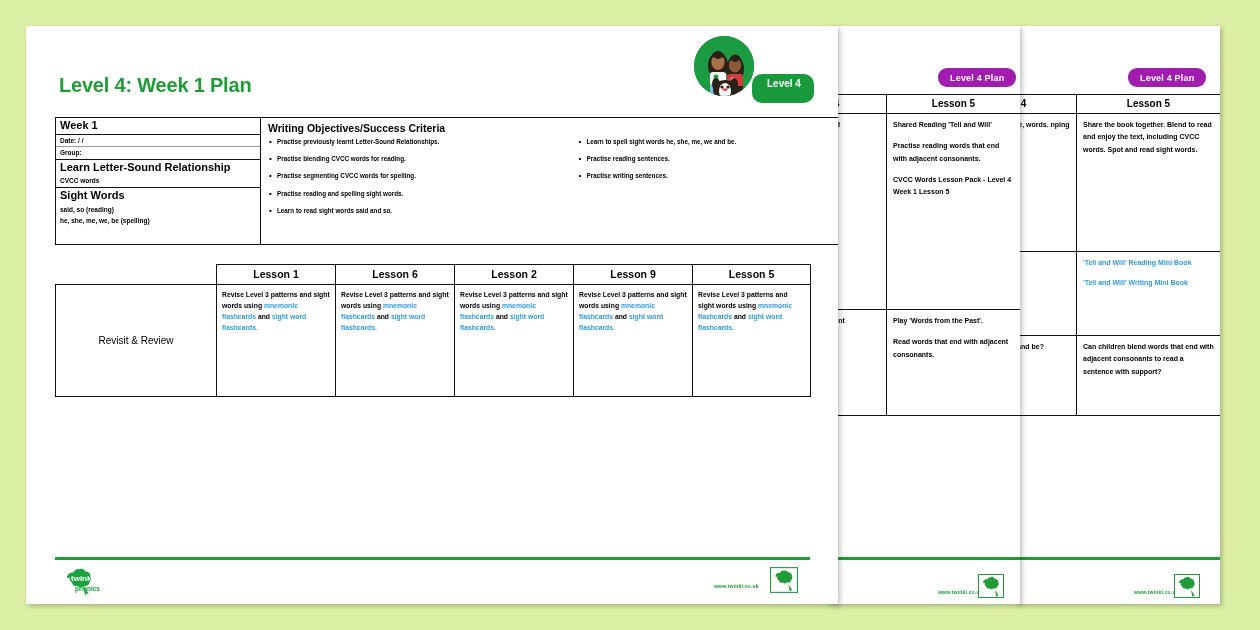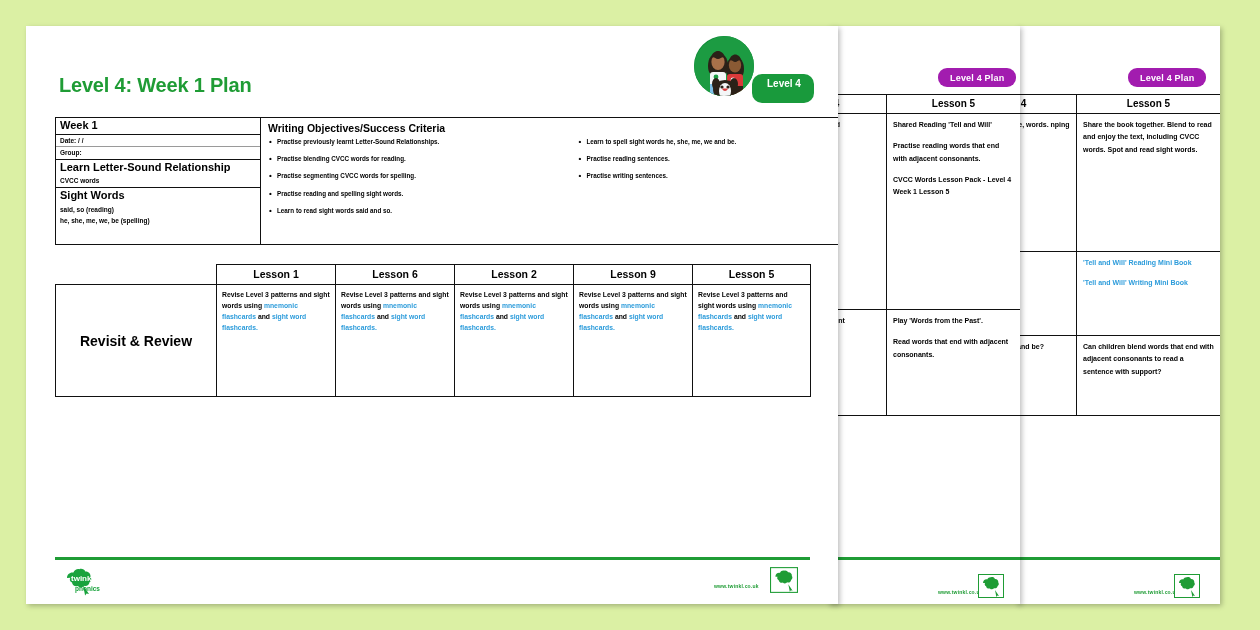--- a/index.html
+++ b/index.html
@@ -122,22 +122,22 @@
   #lesson-table th {
     text-align: center;
     font-size: 10.5px;
     font-weight: bold;
     padding: 3px 0 4px 0;
   }
   #lesson-table .corner { border: none; }
   .row-label {
     text-align: center;
     vertical-align: middle !important;
-    font-size: 14px;
-    font-weight: bold;
+    font-size: 10px;
+    font-weight: normal;
   }
   .cell-txt {
     font-size: 6.8px;
     font-weight: bold;
     line-height: 1.62;
     color: #000;
   }
   .lnk { color: #2d9cdb; }
 
   

